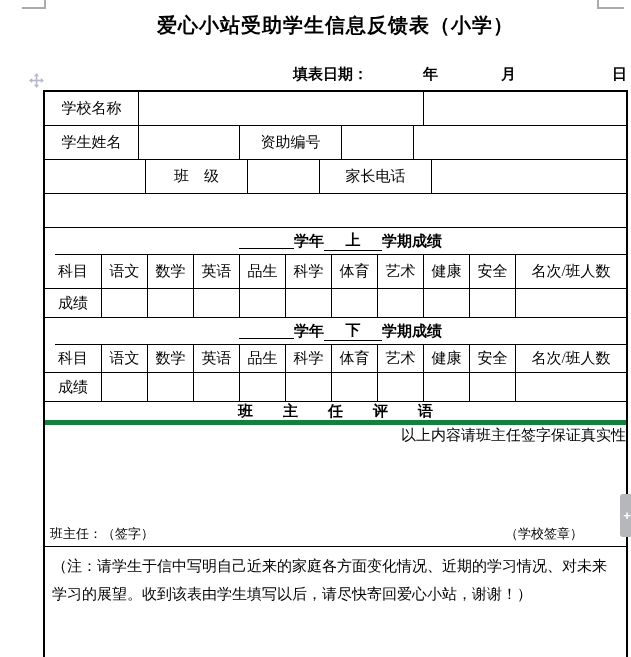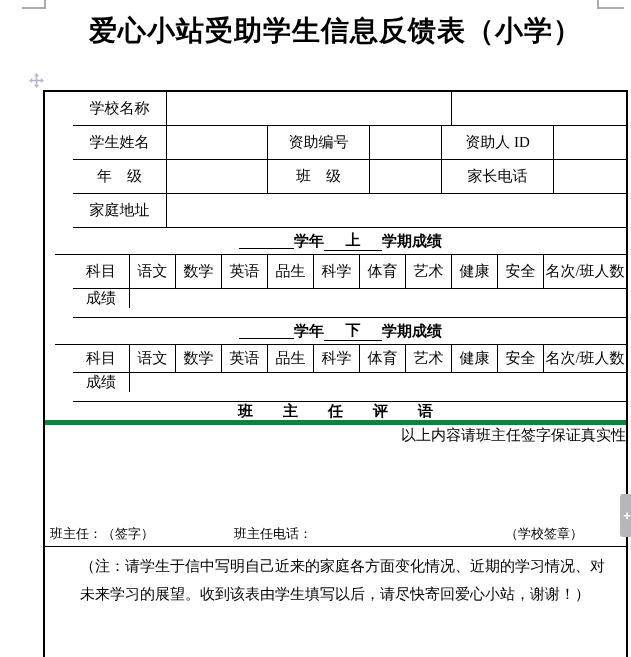--- a/index.html
+++ b/index.html
@@ -5,41 +5,41 @@
   html,body{margin:0;padding:0;background:#fff;}
   .page{position:relative;width:631px;height:657px;background:#ffffff;overflow:hidden;
         font-family:"Liberation Serif","DejaVu Serif",serif;color:#000;}
 
   
   .crop{position:absolute;top:0;height:7px;}
   .crop.left{left:22px;width:22px;border-right:2px solid #ababab;border-bottom:2px solid #ababab;}
   .crop.right{left:597px;width:25px;border-left:2px solid #ababab;border-bottom:2px solid #ababab;}
 
   .doc-title{position:absolute;top:12px;left:43px;width:585px;text-align:center;
-             font-size:28px;font-weight:bold;letter-spacing:1px;}
+             font-size:20px;font-weight:bold;letter-spacing:1px;}
 
   .date-line{position:absolute;top:65px;left:0;width:631px;height:20px;font-size:15px;font-weight:bold;}
   .date-line span{position:absolute;top:0;}
   .dl-label{left:293px;}
   .dl-year{left:423px;}
   .dl-month{left:501px;}
   .dl-day{left:612px;}
 
   
   .move-handle{position:absolute;left:29px;top:73px;width:15px;height:15px;cursor:move;}
 
   
   .form{position:absolute;left:43px;top:90px;width:585px;border:2px solid #000;box-sizing:border-box;
         background:#fff;}
-  .row{display:flex;border-bottom:1px solid #000;box-sizing:border-box;align-items:stretch;margin-left:28px;}
+  .row{display:flex;border-bottom:1px solid #000;box-sizing:border-box;align-items:stretch;}
   .row:last-child{border-bottom:none;}
   .cell{box-sizing:border-box;border-right:1px solid #000;display:flex;align-items:center;
         justify-content:center;font-size:15px;overflow:hidden;white-space:nowrap;}
   .cell:last-child{border-right:none;flex:1;}
-  .h34{height:34px;} .h29{height:29px;flex-direction:column;} .h28{height:28px;} .h26{height:26px;} .h18{height:18px;}
+  .h34{height:34px;} .h29{height:29px;} .h28{height:28px;} .h26{height:26px;} .h18{height:18px;}
   .w94{width:94px;} .w285{width:285px;} .w99{width:99px;} .w101{width:101px;}
   .w102{width:102px;} .w72{width:72px;} .w112{width:112px;}
   .w57{width:57px;} .w46{width:46px;}
 
   
   .sem-row{display:flex;border-bottom:1px solid #000;align-items:center;justify-content:center;
            font-size:15px;font-weight:bold;margin-left:10px;}
   .u-blank{display:inline-block;width:55px;border-bottom:1px solid #000;height:15px;}
   .u-term{display:inline-block;width:58px;border-bottom:1px solid #000;text-align:center;height:19px;line-height:19px;}
 
@@ -68,20 +68,26 @@
 </head>
 <body>
 
 <div class="page">
 
   <div class="crop left"></div>
   <div class="crop right"></div>
 
   <div class="doc-title">爱心小站受助学生信息反馈表（小学）</div>
 
+  <div class="date-line">
+    <span class="dl-label">填表日期：</span>
+    <span class="dl-year">年</span>
+    <span class="dl-month">月</span>
+    <span class="dl-day">日</span>
+  </div>
 
   <svg class="move-handle" viewBox="0 0 15 15">
     <g fill="#b4b9cf">
       <rect x="6.7" y="2.6" width="1.6" height="9.8"></rect>
       <rect x="2.6" y="6.7" width="9.8" height="1.6"></rect>
       <path d="M7.5 0 L4.9 3.2 H10.1 Z"></path>
       <path d="M7.5 15 L4.9 11.8 H10.1 Z"></path>
       <path d="M0 7.5 L3.2 4.9 V10.1 Z"></path>
       <path d="M15 7.5 L11.8 4.9 V10.1 Z"></path>
     </g>
@@ -93,35 +99,32 @@
       <div class="cell w94">学校名称</div>
       <div class="cell w285"></div>
       <div class="cell"></div>
     </div>
 
     <div class="row h34">
       <div class="cell w94">学生姓名</div>
       <div class="cell w101"></div>
       <div class="cell w102">资助编号</div>
       <div class="cell w72"></div>
-      <div class="cell w112">资助人 ID</div>
-      <div class="cell"></div>
-    </div>
-
-    <div class="row h34">
-      <div class="cell w94">年　级</div>
+      <div class="cell"></div>
+    </div>
+
+    <div class="row h34">
       <div class="cell w101"></div>
       <div class="cell w102">班　级</div>
       <div class="cell w72"></div>
       <div class="cell w112">家长电话</div>
       <div class="cell"></div>
     </div>
 
     <div class="row h34">
-      <div class="cell w94">家庭地址</div>
       <div class="cell"></div>
     </div>
 
     <div class="sem-row h26">
       <span class="u-blank"></span>
         <span>学年</span>
         <span class="u-term">上</span>
         <span>学期成绩</span>
     </div>
 
@@ -187,21 +190,20 @@
       <div class="cell w46"></div>
       <div class="cell"></div>
     </div>
 
     <div class="tc-head h18">班主任评语</div>
 
     <div class="comment-cell">
       <div class="pledge">以上内容请班主任签字保证真实性</div>
       <div class="sig-line">
         <span class="sig-name">班主任：（签字）</span>
-        <span class="sig-phone">班主任电话：</span>
         <span class="sig-seal">（学校签章）</span>
       </div>
     </div>
 
     <div class="row note-cell">
       <span style="white-space:normal;">（注：请学生于信中写明自己近来的家庭各方面变化情况、近期的学习情况、对未来学习的展望。收到该表由学生填写以后，请尽快寄回爱心小站，谢谢！）</span>
     </div>
 
   </div>
 

